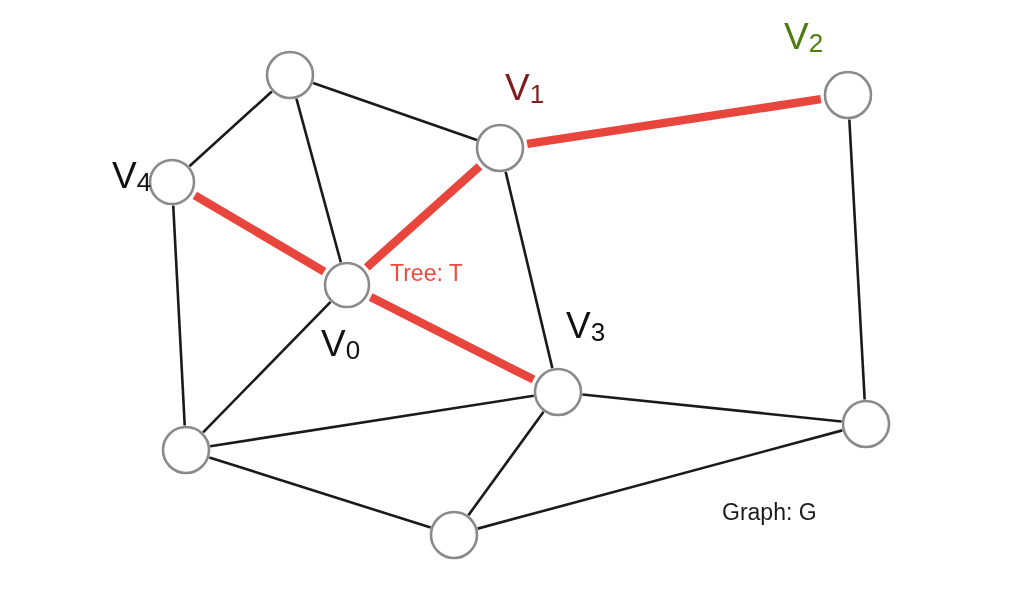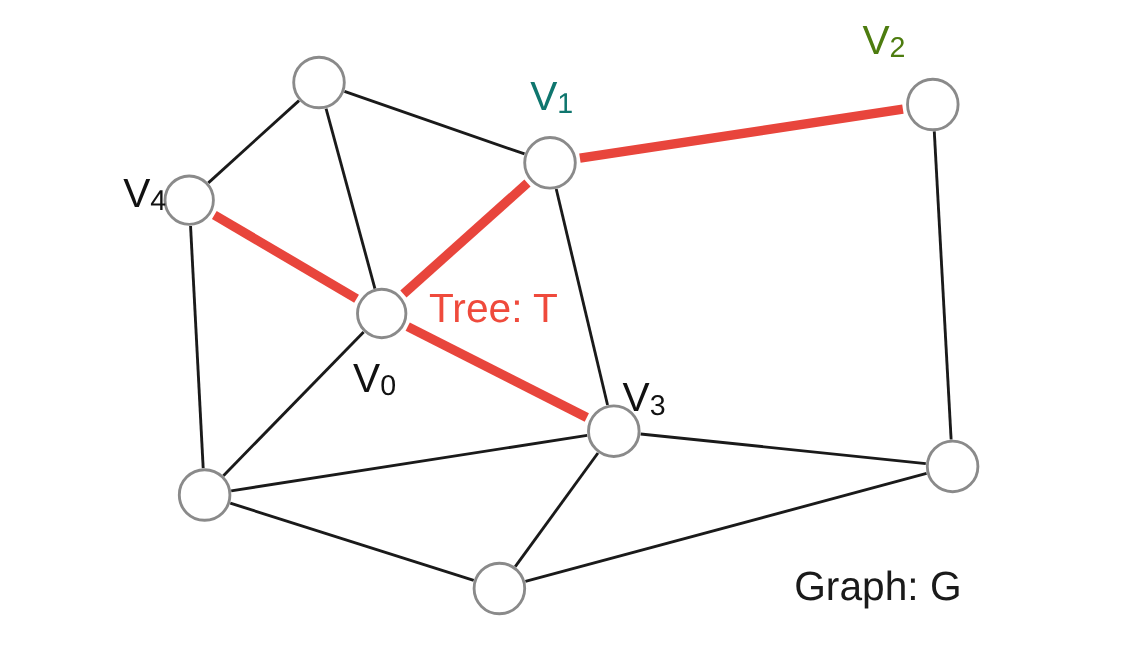--- a/index.html
+++ b/index.html
@@ -58,34 +58,34 @@
     font-size: 26px;
     vertical-align: baseline;
     position: relative;
     top: 3px;
     left: 0px;
     letter-spacing: 0px;
   }
   .caption {
     position: absolute;
     font-family: "Liberation Sans", sans-serif;
-    font-size: 37px;
+    font-size: 23px;
     font-weight: 400;
     white-space: nowrap;
     line-height: 1;
   }
   #tree-caption {
     color: #ef4a3c;
     left: 390px;
     top: 262px;
   }
   #graph-caption {
     color: #1a1a1a;
     left: 722px;
-    top: 514px;
+    top: 501px;
   }
 </style>
 </head>
 <body>
 
 <div id="figure" style="background: rgb(255, 255, 255);">
 
   <svg id="graph-svg" viewBox="0 0 1024 602">
     <g id="graph-edges">
         <line x1="271.85" y1="91.46" x2="189.41" y2="166.21" class="edge-normal" stroke="#1a1a1a"></line>
@@ -115,25 +115,25 @@
         <circle cx="347" cy="285" r="22" class="node-circle" stroke="#8a8a8a" fill="#ffffff"></circle>
         <circle cx="558" cy="392" r="23" class="node-circle" stroke="#8a8a8a" fill="#ffffff"></circle>
         <circle cx="186" cy="450" r="23" class="node-circle" stroke="#8a8a8a" fill="#ffffff"></circle>
         <circle cx="454" cy="535" r="23" class="node-circle" stroke="#8a8a8a" fill="#ffffff"></circle>
         <circle cx="866" cy="424" r="23" class="node-circle" stroke="#8a8a8a" fill="#ffffff"></circle>
       </g>
   </svg>
 
   <div class="vertex-label" id="label-v4" style="left: 112px; top: 157px; color: rgb(17, 17, 17);"><span>V</span><span class="sub">4</span></div>
 
-  <div class="vertex-label" id="label-v1" style="left: 482px; top: 69px; color: #0f766e;"><span>V</span><span class="sub">1</span></div>
+  <div class="vertex-label" id="label-v1" style="left: 505px; top: 69px; color: #7f1d1d;"><span>V</span><span class="sub">1</span></div>
 
   <div class="vertex-label" id="label-v2" style="left: 784px; top: 18px; color: #4d7c0f;"><span>V</span><span class="sub">2</span></div>
 
   <div class="vertex-label" id="label-v0" style="left: 321px; top: 325px; color: rgb(17, 17, 17);"><span>V</span><span class="sub">0</span></div>
 
-  <div class="vertex-label" id="label-v3" style="left: 566px; top: 307px; color: rgb(17, 17, 17); margin-top: 36px;"><span>V</span><span class="sub">3</span></div>
+  <div class="vertex-label" id="label-v3" style="left: 566px; top: 307px; color: rgb(17, 17, 17);"><span>V</span><span class="sub">3</span></div>
 
   <div class="caption" id="tree-caption" style="color: rgb(239, 74, 60);">Tree: T</div>
 
   <div class="caption" id="graph-caption" style="color: rgb(26, 26, 26);">Graph: G</div>
 
 </div>
 
 </body></html>

